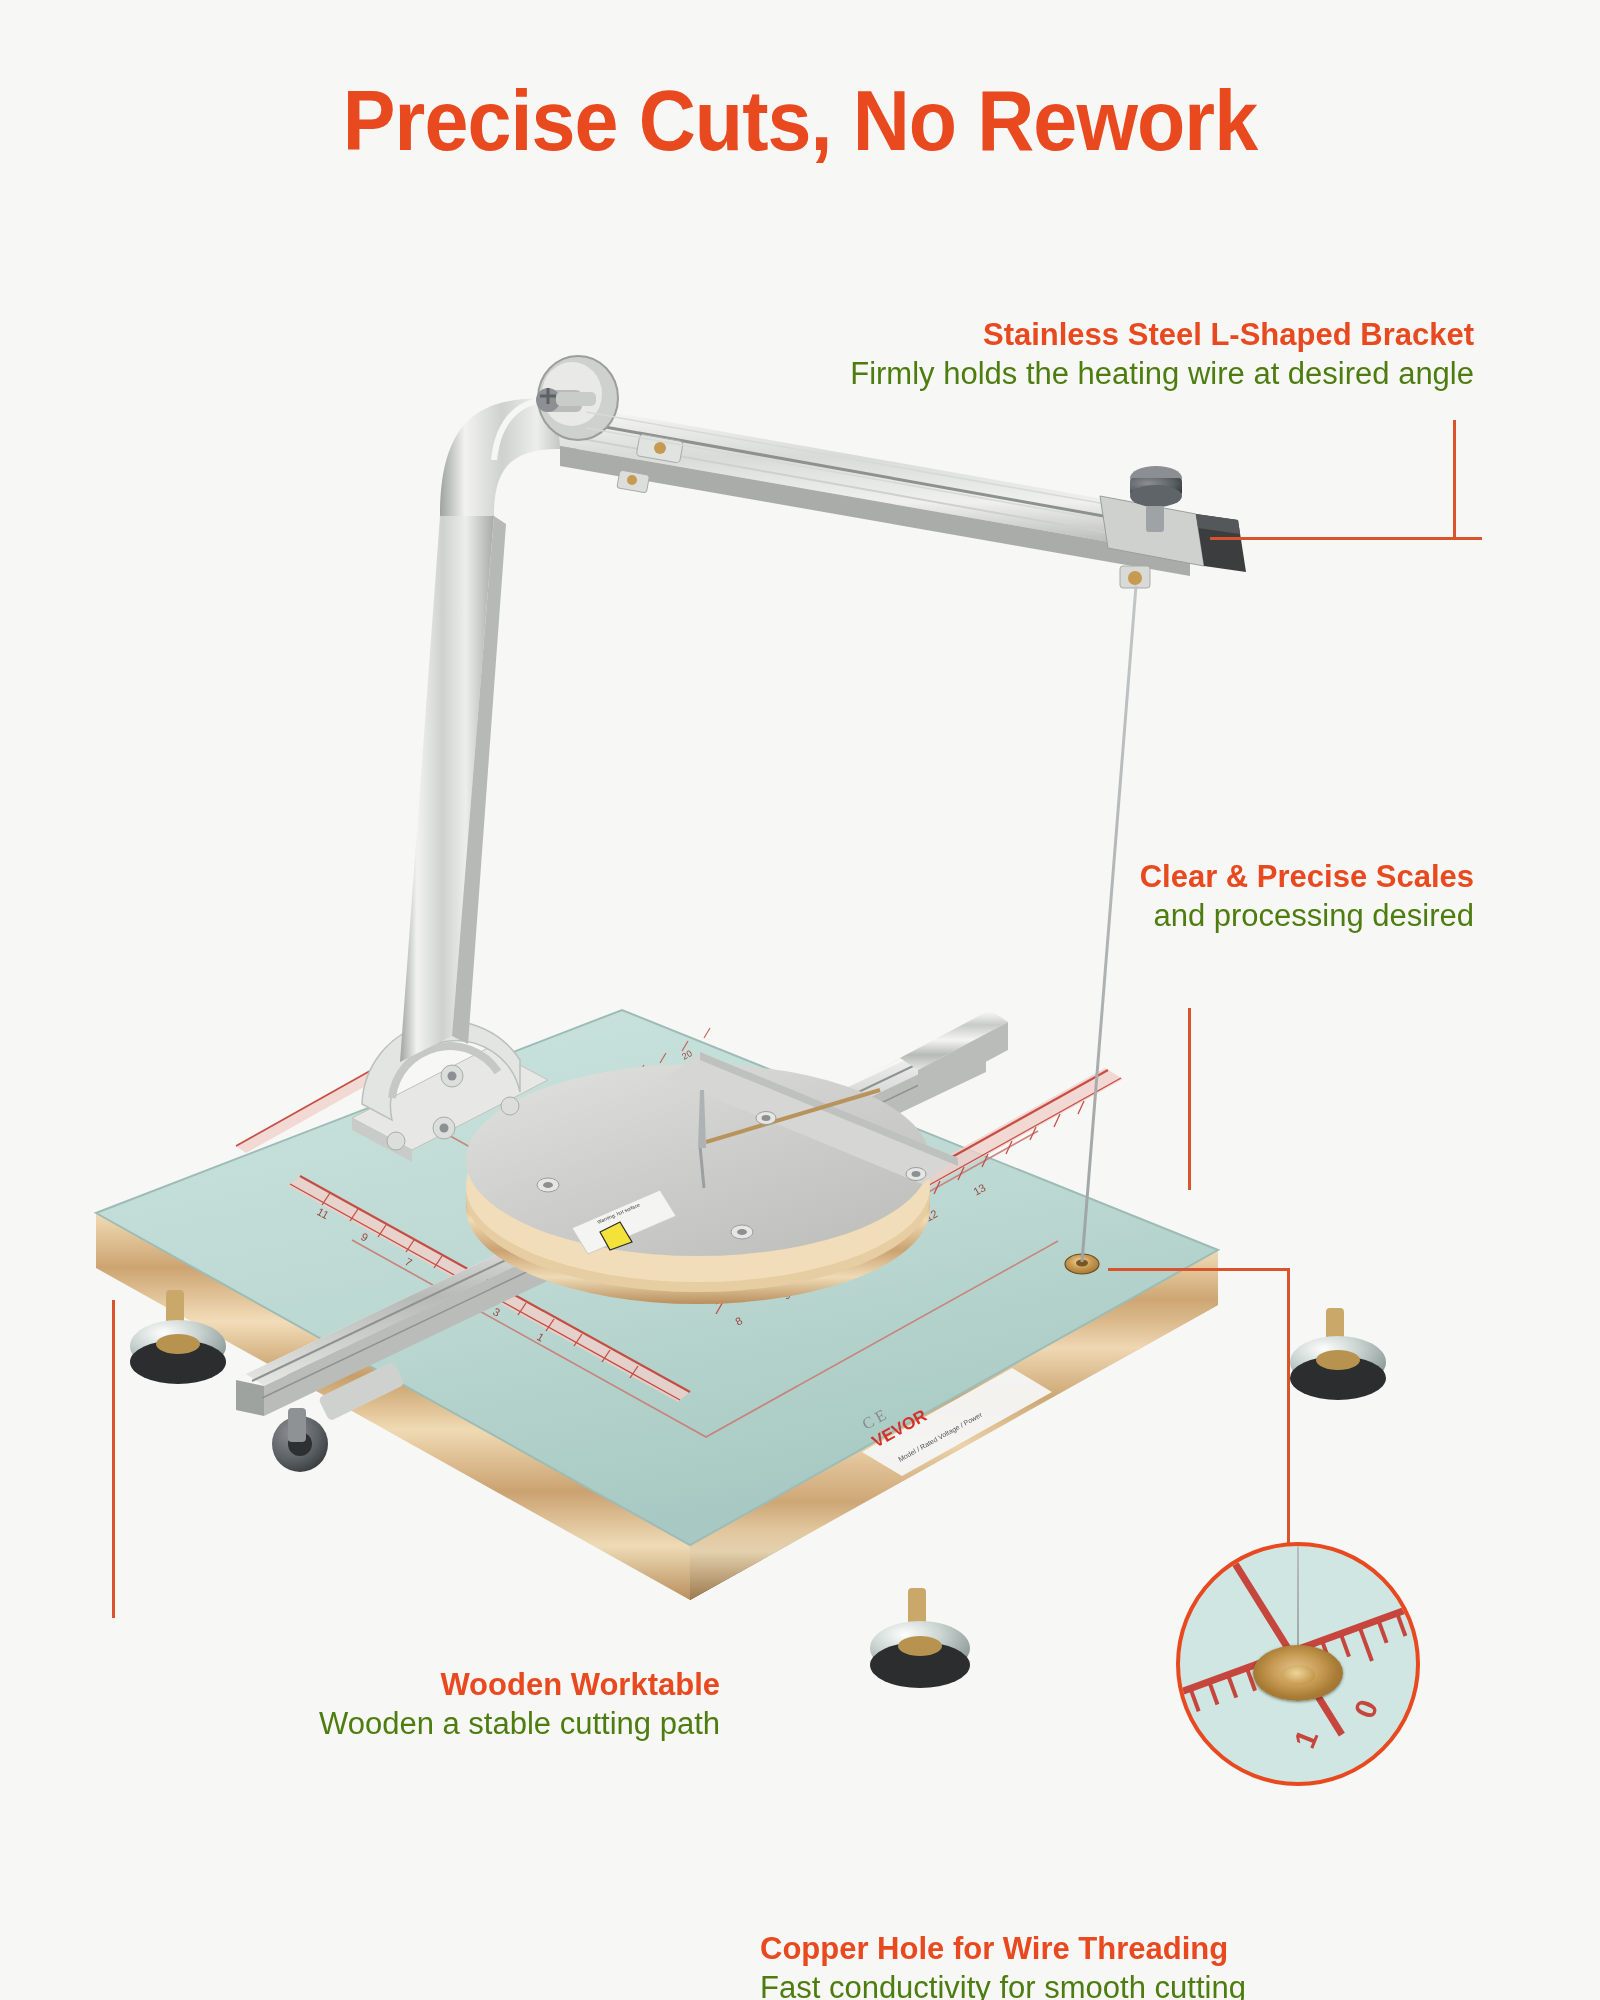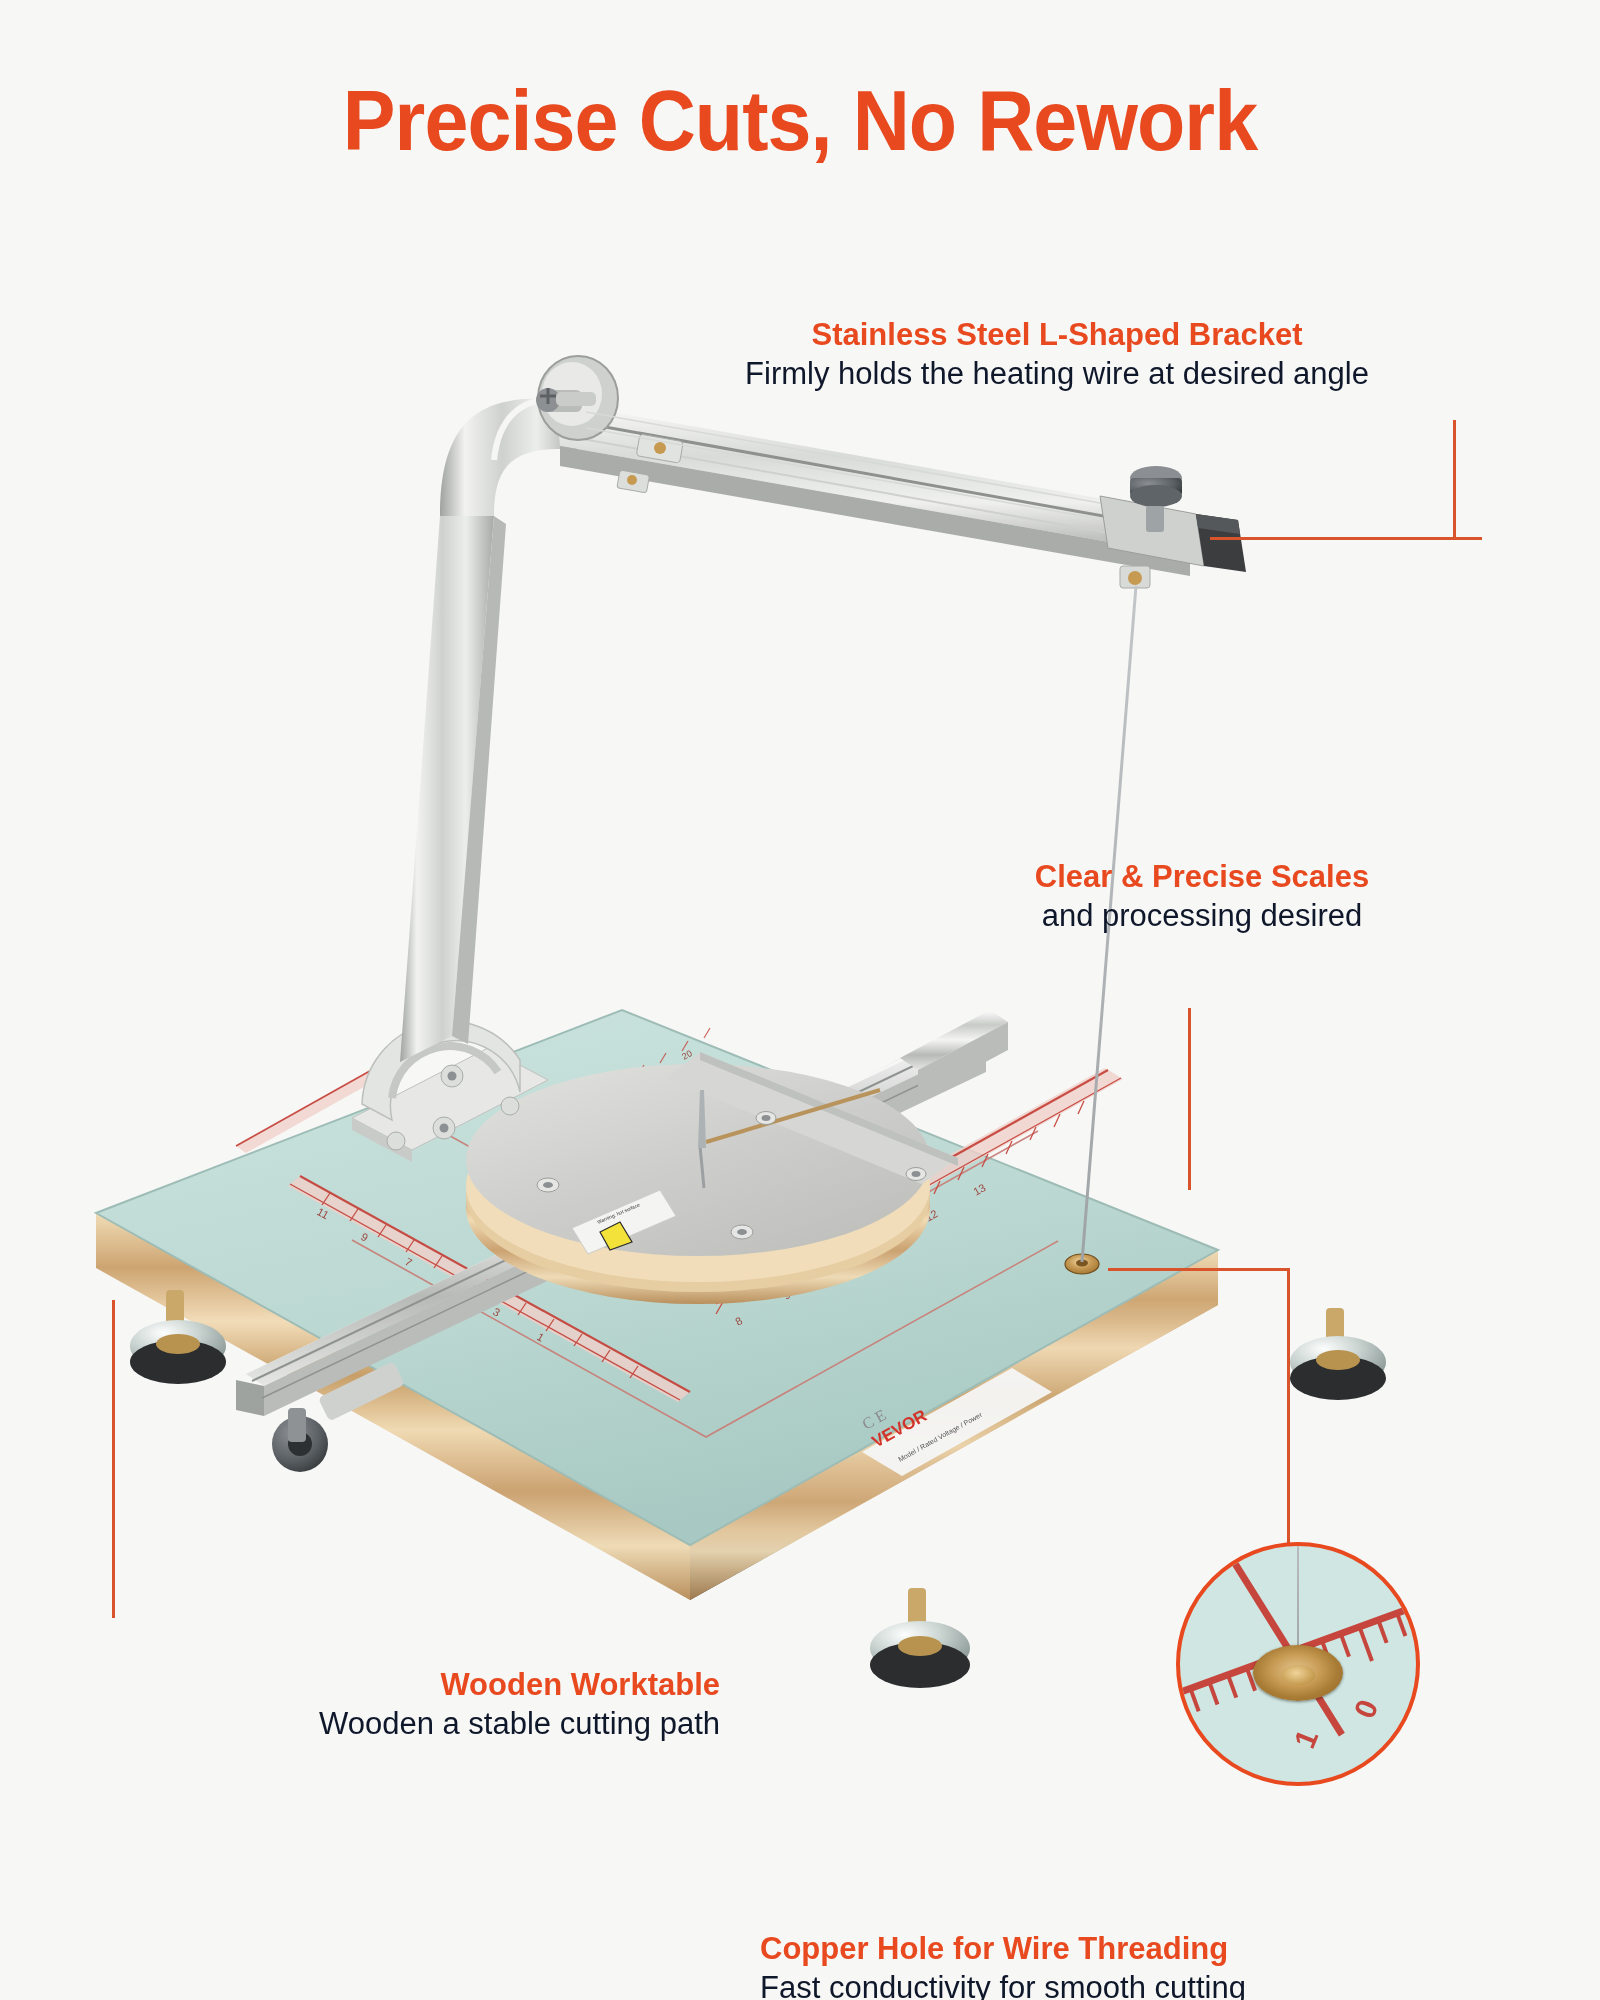--- a/index.html
+++ b/index.html
@@ -24,23 +24,23 @@
     transform:scaleX(.93);
   }
 
   
   .callout{position:absolute;}
   .callout .ct-title{
     color:#e8491f;font-weight:bold;font-size:31px;line-height:1.22;
     white-space:nowrap;
   }
   .callout .ct-desc{
-    color:#0f172a;font-size:31px;line-height:1.26;font-weight:400;
-  }
-  .t-right{text-align:center;}
+    color:#4d7c0f;font-size:31px;line-height:1.26;font-weight:400;
+  }
+  .t-right{text-align:right;}
   .t-left{text-align:left;}
 
   #callout-bracket{left:640px;top:316px;width:834px;}
   #callout-scales{left:930px;top:858px;width:544px;}
   #callout-worktable{left:100px;top:1666px;width:620px;text-align:right;}
   #callout-copper{left:760px;top:1930px;width:700px;text-align:left;}
 
   
   .leader{position:absolute;background:transparent;}
   .leader .seg{position:absolute;background:#d9542a;}

